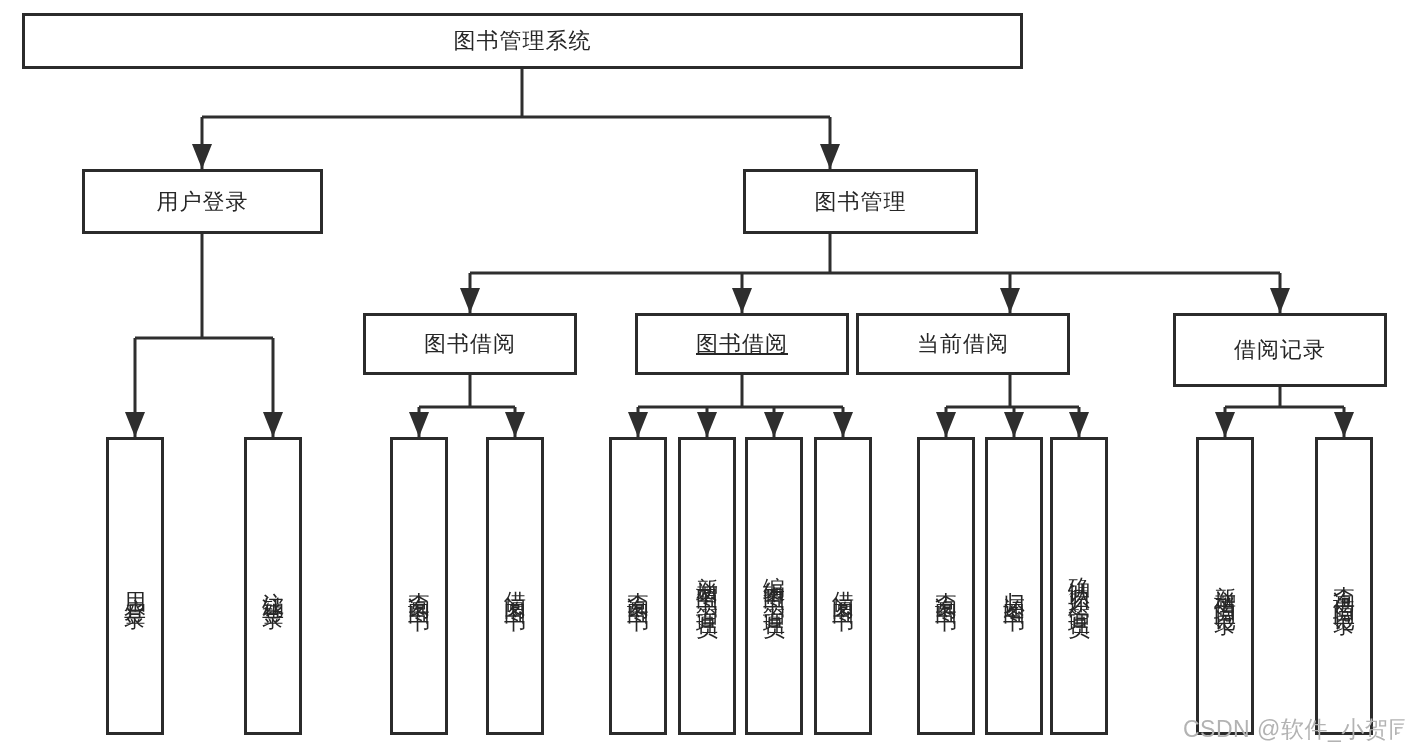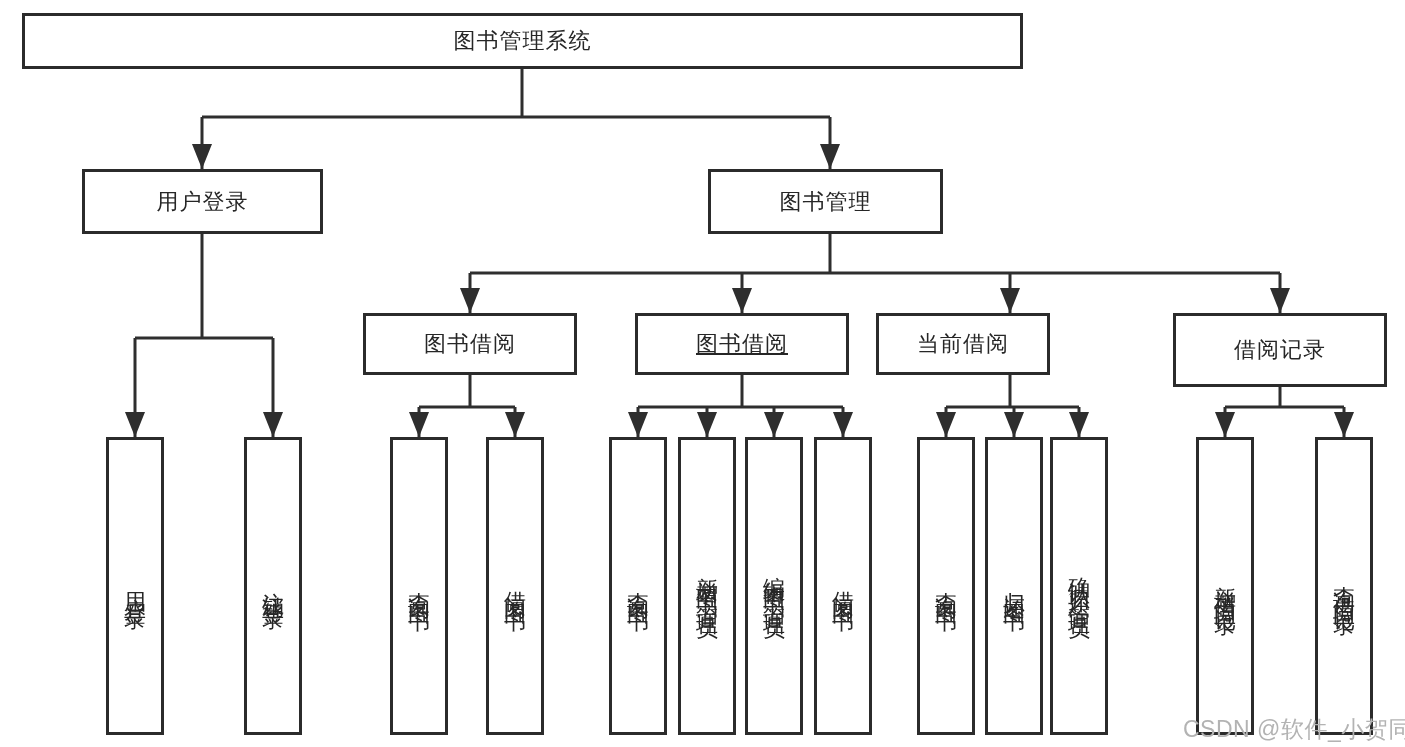--- a/index.html
+++ b/index.html
@@ -3,20 +3,21 @@
 <meta charset="utf-8">
 <style>
   html, body { margin: 0; padding: 0; background: #ffffff; }
   .canvas {
     position: relative;
     width: 1405px;
     height: 747px;
     background: #ffffff;
     overflow: hidden;
     font-family: "Liberation Sans", sans-serif;
+    border-radius: 31px;
   }
   .connectors {
     position: absolute;
     left: 0; top: 0;
     width: 1405px; height: 747px;
     z-index: 0;
   }
   .box {
     position: absolute;
     box-sizing: border-box;
@@ -92,25 +93,25 @@
       <polygon points="1004,412 1024,412 1014,437"></polygon>
       <polygon points="1069,412 1089,412 1079,437"></polygon>
       <polygon points="1215,412 1235,412 1225,437"></polygon>
       <polygon points="1334,412 1354,412 1344,437"></polygon>
     </g>
   </svg>
 
   <div class="box hbox" style="left:22px; top:13px; width:1001px; height:56px;">图书管理系统</div>
 
   <div class="box hbox" style="left:82px; top:169px; width:241px; height:65px;">用户登录</div>
-  <div class="box hbox" style="left:708px; top:169px; width:235px; height:65px;">图书管理</div>
+  <div class="box hbox" style="left:743px; top:169px; width:235px; height:65px;">图书管理</div>
 
   <div class="box hbox" style="left:363px; top:313px; width:214px; height:62px;">图书借阅</div>
   <div class="box hbox" style="left:635px; top:313px; width:214px; height:62px;text-decoration:underline;">图书借阅</div>
-  <div class="box hbox" style="left:876px; top:313px; width:174px; height:62px;text-align:right;">当前借阅</div>
+  <div class="box hbox" style="left:856px; top:313px; width:214px; height:62px;text-align:right;">当前借阅</div>
   <div class="box hbox" style="left:1173px; top:313px; width:214px; height:74px;">借阅记录</div>
 
   <div class="box leaf" style="left:106px;">用户登录</div>
   <div class="box leaf" style="left:244px;">注销登录</div>
 
   <div class="box leaf" style="left:390px;">查询图书</div>
   <div class="box leaf" style="left:486px;">借阅图书</div>
 
   <div class="box leaf" style="left:609px;">查询图书</div>
   <div class="box leaf" style="left:678px;">新增图书（管理员）</div>

